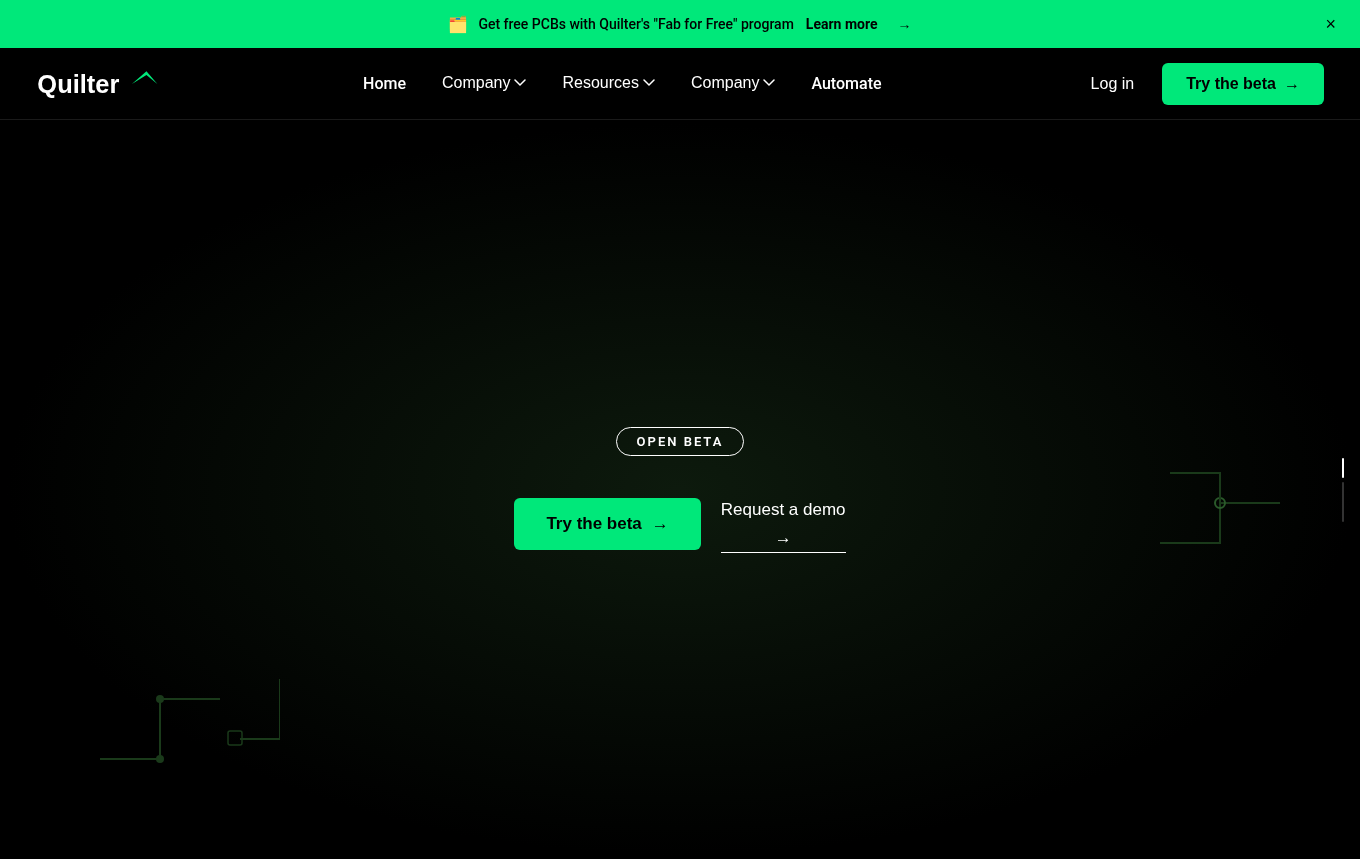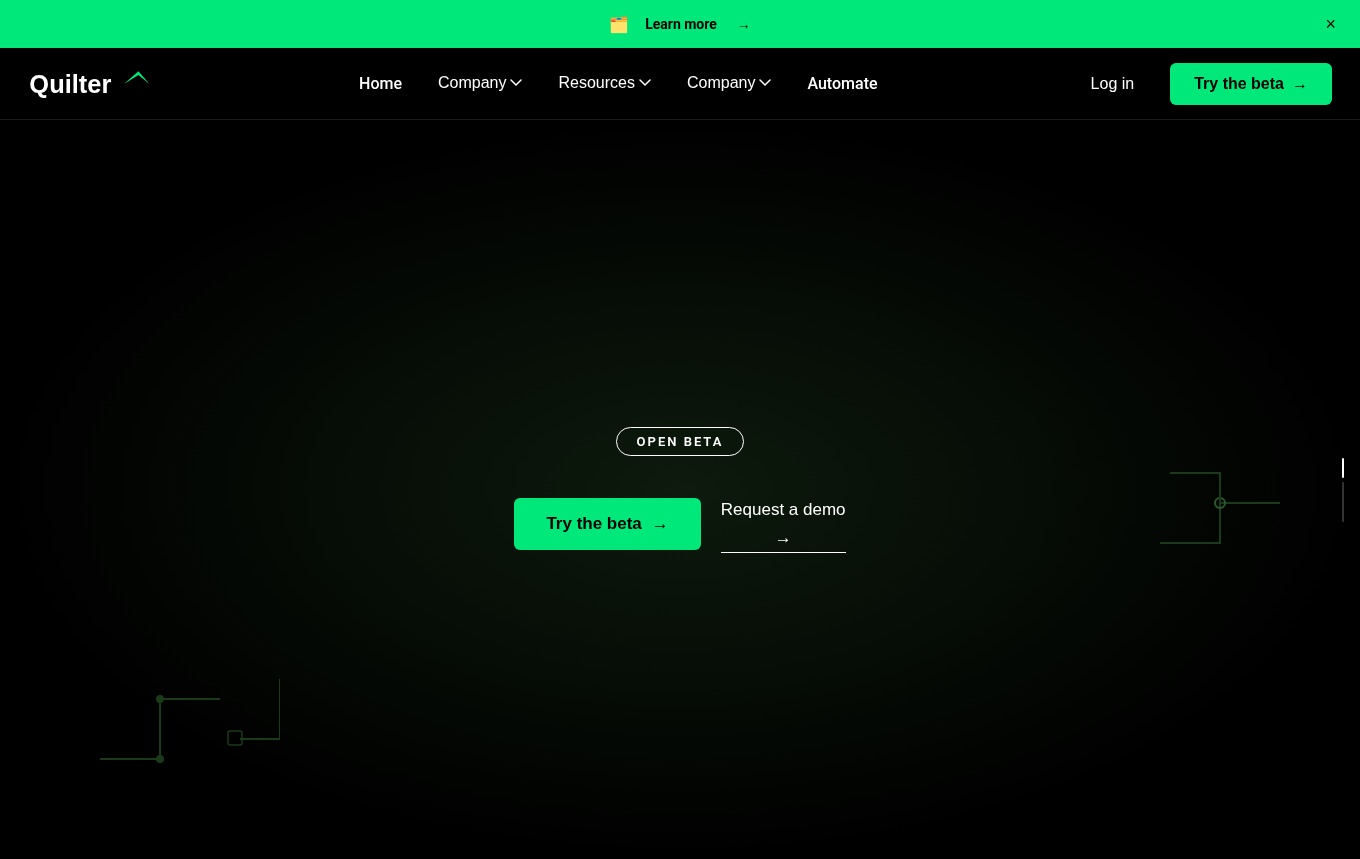--- a/index.html
+++ b/index.html
@@ -53,21 +53,21 @@
       color: #000;
       line-height: 1;
       padding: 4px;
     }
 
     
     #navbar {
       display: flex;
       align-items: center;
       justify-content: space-between;
-      padding: 0 28px;
+      padding: 0 36px;
       height: 72px;
       background: #000;
       border-bottom: 1px solid #1a1a1a;
     }
     #logo {
       display: flex;
       align-items: center;
       gap: 8px;
       text-decoration: none;
       cursor: pointer;
@@ -99,21 +99,21 @@
     }
     .chevron-down {
       display: inline-block;
       width: 12px;
       height: 8px;
     }
 
     #nav-right {
       display: flex;
       align-items: center;
-      gap: 24px;
+      gap: 16px;
     }
     #login-btn {
       background: none;
       border: none;
       color: #fff;
       font-size: 16px;
       font-weight: 500;
       cursor: pointer;
       padding: 8px 12px;
     }
@@ -260,20 +260,21 @@
     .scroll-line-active {
       background: #fff;
       height: 20px;
     }
   </style>
 </head>
 <body>
 
 <div id="announcement-banner">
   <span class="banner-icon">🗂️</span>
+  <span class="banner-text">Get free PCBs with Quilter's "Fab for Free" program</span>
   <a href="#" class="banner-link">
     <span>Learn more</span>
     <span>→</span>
   </a>
   <button id="close-banner-btn" aria-label="Close banner">
     <span>×</span>
   </button>
 </div>
 
 <nav id="navbar">

